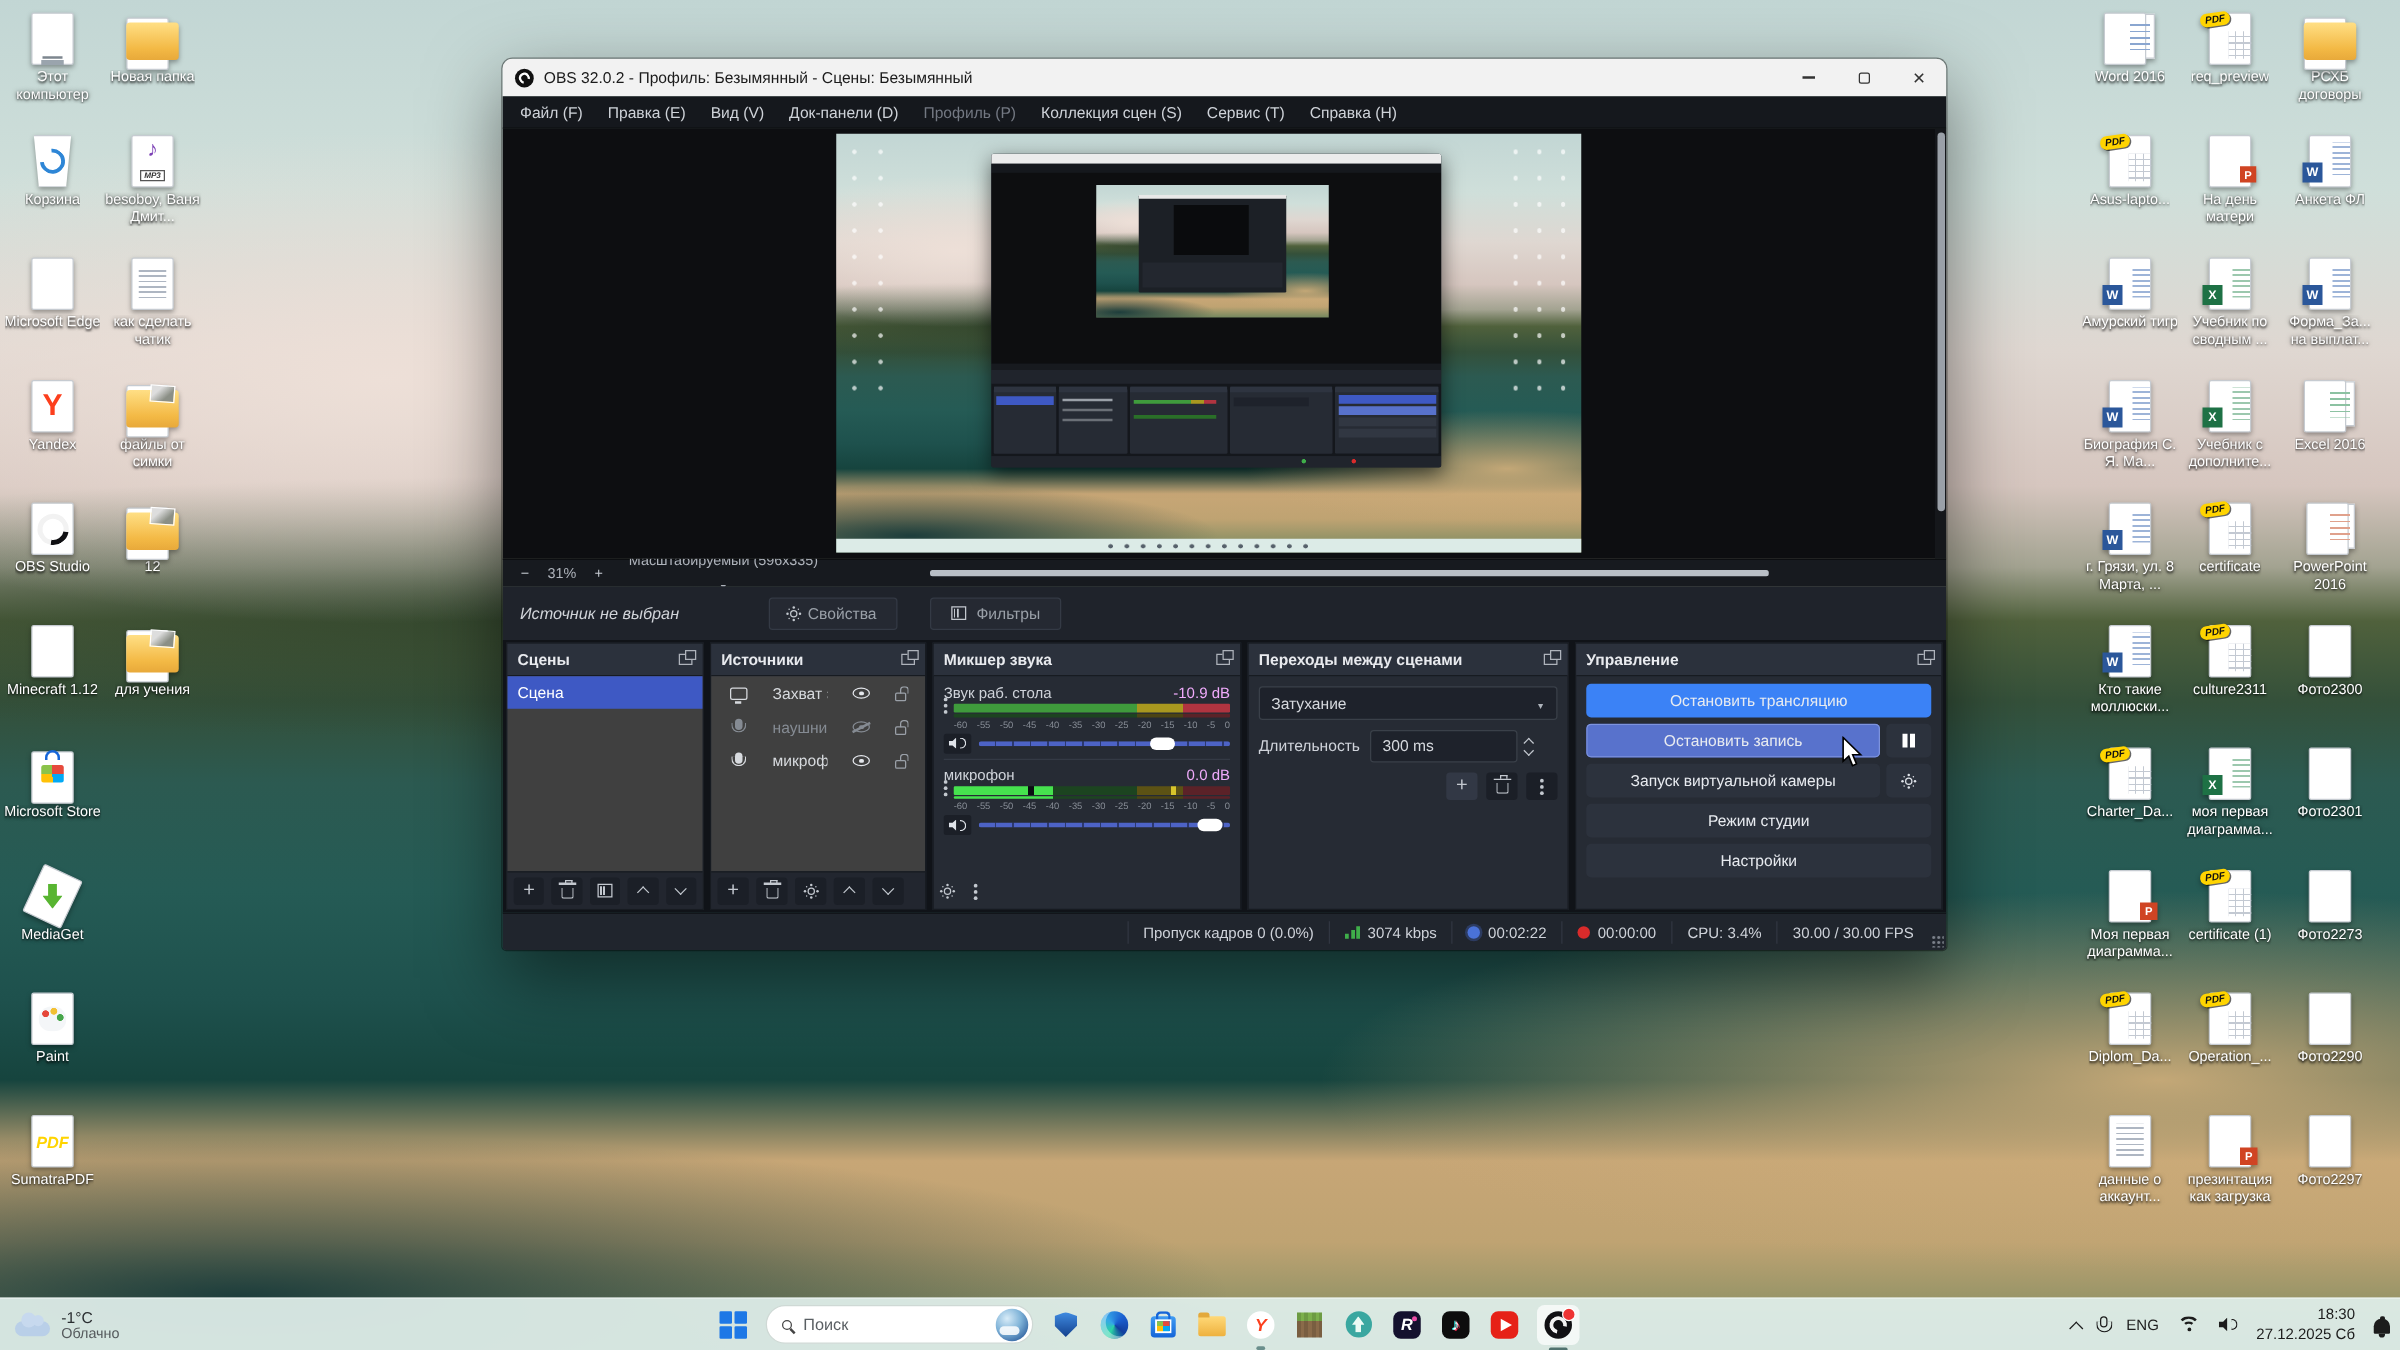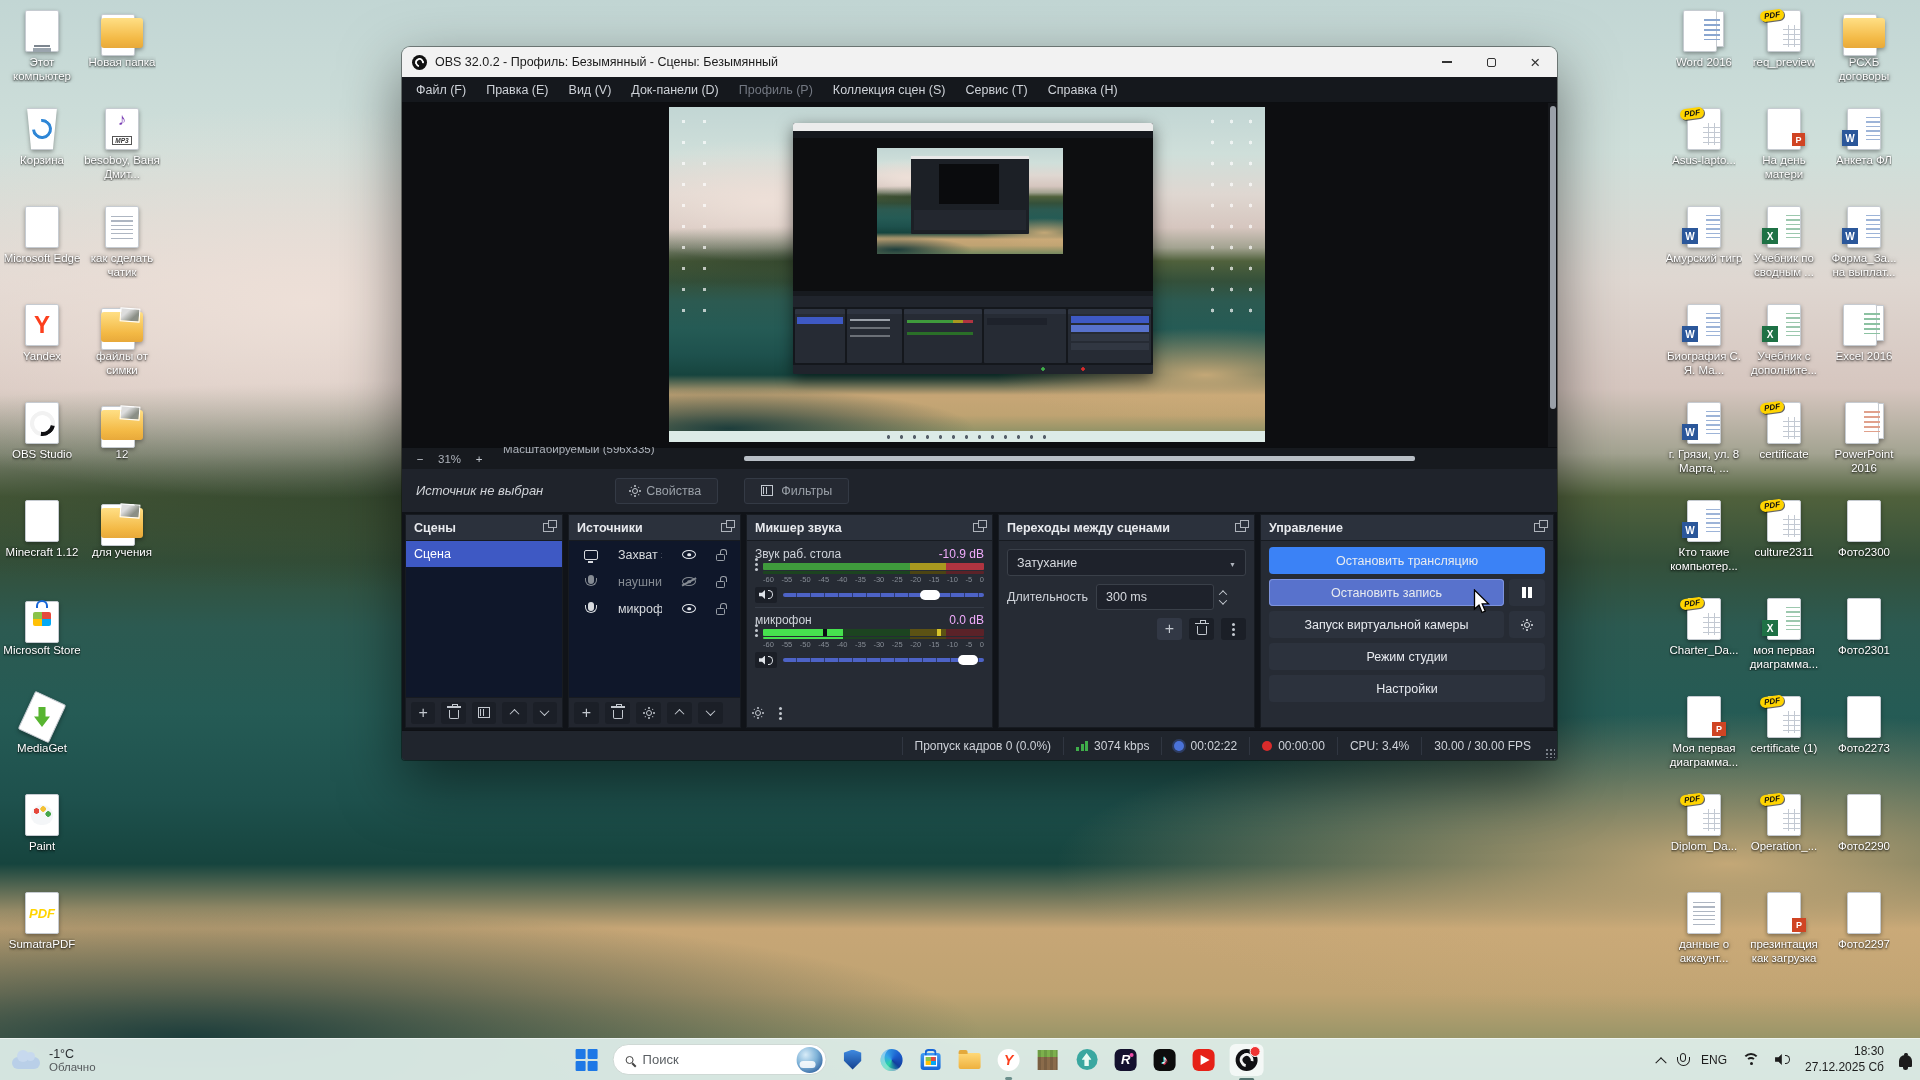--- a/index.html
+++ b/index.html
@@ -219,21 +219,21 @@
 
   .docks { height:218px; background:#101318; display:flex; gap:5px; padding:2px 3px; flex:none; }
   .panel { background:#262b34; display:flex; flex-direction:column; border:1px solid #171b21; }
   .p1 { width:158px; } .p2 { width:173px; } .p3 { width:247px; } .p4 { width:257px; } .p5 { flex:1; }
   .phead { height:26px; background:#2b313c; display:flex; align-items:center; padding:0 8px;
     font-weight:bold; font-size:12.5px; color:#e8eaee; flex:none; border-bottom:1px solid #171b21; }
   .phead .sp { flex:1; }
   .pop { width:11px; height:9px; border:1.3px solid #aeb3bb; position:relative; }
   .pop::before { content:""; position:absolute; right:-4px; top:-4px; width:7px; height:6px;
     border:1.3px solid #aeb3bb; background:#2b313c; }
-  .pwell { flex:1; background:#0f172a; }
+  .pwell { flex:1; background:#404040; }
   .pfoot { height:30px; display:flex; align-items:center; gap:6px; padding:0 5px; flex:none;
     background:#22262f; border-top:1px solid #171b21; }
   .fbtn { width:25px; height:22px; background:#1b1f27; border-radius:3px; display:flex;
     align-items:center; justify-content:center; color:#c3c8cf; position:relative; }
   .fbtn.hl { background:#323845; }
   .f-plus::before { content:"+"; font-size:16px; line-height:1; }
   .trash { width:10px; height:9px; border:1.3px solid currentColor; border-top:none;
     border-radius:0 0 2px 2px; position:relative; margin-top:3px; color:#c3c8cf; }
   .trash::before { content:""; position:absolute; top:-3.4px; left:-3px; width:14px; height:1.6px;
     background:currentColor; }
@@ -681,21 +681,21 @@
         <span class="ig page-base t-ppt-app">
           <i class="lines"></i>
         </span>
         <span class="dlabel">PowerPoint 2016</span>
       </div>
 
       <div class="dicon">
         <span class="ig page-base t-word">
           <i class="lines"></i>
         </span>
-        <span class="dlabel">Кто такие компьютер...</span>
+        <span class="dlabel">Кто такие моллюски...</span>
       </div>
 
       <div class="dicon">
         <span class="ig page-base t-pdf">
           <i class="lines"></i>
         </span>
         <span class="dlabel">culture2311</span>
       </div>
 
       <div class="dicon">

